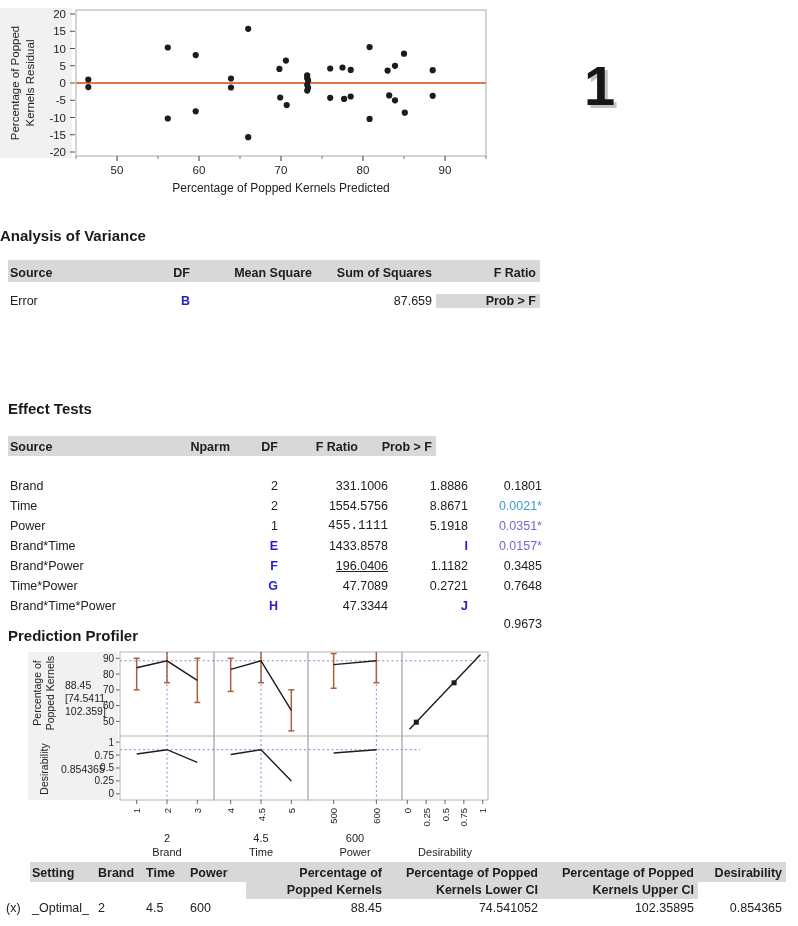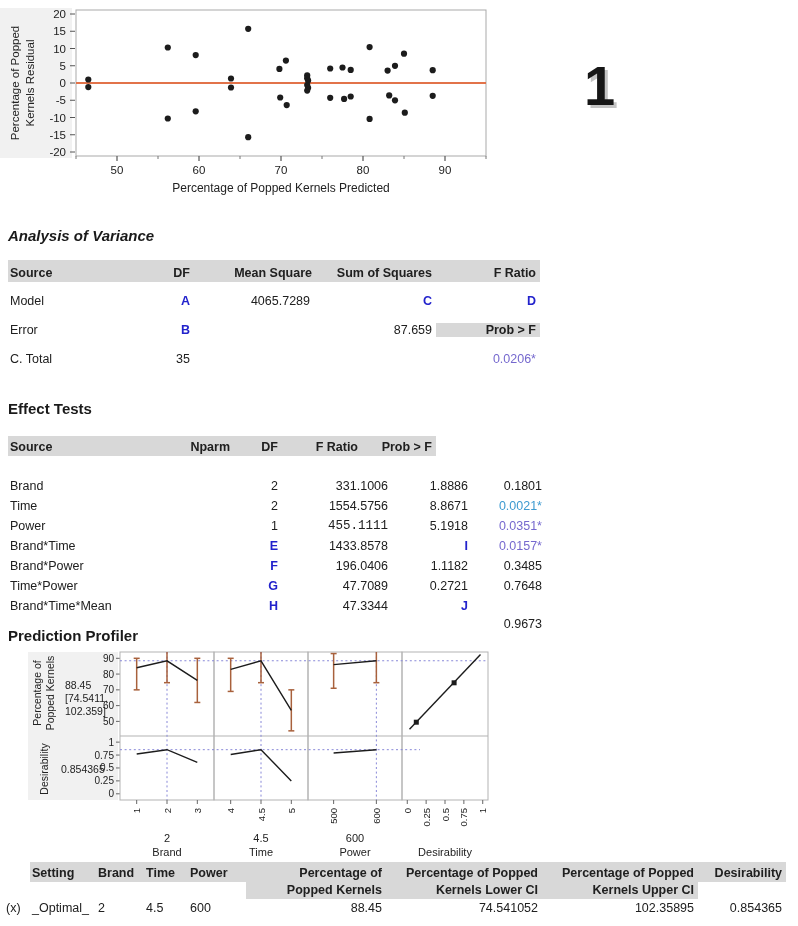--- a/index.html
+++ b/index.html
@@ -111,60 +111,46 @@
         <circle cx="404.0" cy="47.7" r="3.1" fill="#1c1c1c"></circle>
         <circle cx="404.8" cy="106.7" r="3.1" fill="#1c1c1c"></circle>
         <circle cx="432.7" cy="64.2" r="3.1" fill="#1c1c1c"></circle>
         <circle cx="432.7" cy="89.8" r="3.1" fill="#1c1c1c"></circle>
       </g>
       <text x="281" y="186" text-anchor="middle" font-size="12">Percentage of Popped Kernels Predicted</text>
     </svg>
 
   <div class="figure-one">1</div>
 
-  <div class="section-title" style="left:8px;top:227px;font-style:italic;">Analysis of Variance</div>
+  <div class="section-title" style="left:0;top:227px;">Analysis of Variance</div>
   <div id="anova-table" class="tbl" style="left:8px;top:260px;">
       <div class="thead">
         <div class="th" style="width: 150px; text-align: left; padding-right: 0px; padding-left: 2px;">
           <div>Source</div>
         </div>
         <div class="th" style="width: 36px; text-align: right; padding-right: 4px; padding-left: 0px;">
           <div>DF</div>
         </div>
         <div class="th" style="width: 122px; text-align: right; padding-right: 4px; padding-left: 0px;">
           <div>Mean Square</div>
         </div>
         <div class="th" style="width: 120px; text-align: right; padding-right: 4px; padding-left: 0px;">
           <div>Sum of Squares</div>
         </div>
         <div class="th" style="width: 104px; text-align: right; padding-right: 4px; padding-left: 0px;">
           <div>F Ratio</div>
         </div>
-      </div>
-      <div class="trow">
-        <div class="td" style="width: 150px; justify-content: flex-start; padding-right: 0px; padding-left: 2px;">Model</div>
-        <div class="td blue" style="width: 36px; justify-content: flex-end; padding-right: 4px; padding-left: 0px;">A</div>
-        <div class="td" style="width: 120px; justify-content: flex-end; padding-right: 4px; padding-left: 0px;">4065.7289</div>
-        <div class="td blue" style="width: 122px; justify-content: flex-end; padding-right: 4px; padding-left: 0px;">C</div>
-        <div class="td blue" style="width: 104px; justify-content: flex-end; padding-right: 4px; padding-left: 0px;">D</div>
       </div>
       <div class="trow">
         <div class="td" style="width: 150px; justify-content: flex-start; padding-right: 0px; padding-left: 2px;">Error</div>
         <div class="td blue" style="width: 36px; justify-content: flex-end; padding-right: 4px; padding-left: 0px;">B</div>
         <div class="td" style="width: 120px; justify-content: flex-end; padding-right: 4px; padding-left: 0px;"></div>
         <div class="td" style="width: 122px; justify-content: flex-end; padding-right: 4px; padding-left: 0px;">87.659</div>
         <div class="td hdr" style="width: 104px; justify-content: flex-end; padding-right: 4px; padding-left: 0px;">Prob &gt; F</div>
       </div>
-      <div class="trow">
-        <div class="td" style="width: 150px; justify-content: flex-start; padding-right: 0px; padding-left: 2px;">C. Total</div>
-        <div class="td" style="width: 36px; justify-content: flex-end; padding-right: 4px; padding-left: 0px;">35</div>
-        <div class="td" style="width: 120px; justify-content: flex-end; padding-right: 4px; padding-left: 0px;"></div>
-        <div class="td" style="width: 122px; justify-content: flex-end; padding-right: 4px; padding-left: 0px;"></div>
-        <div class="td purple" style="width: 104px; justify-content: flex-end; padding-right: 4px; padding-left: 0px;">0.0206*</div>
-      </div>
     </div>
 
   <div class="section-title" style="left:8px;top:400px;">Effect Tests</div>
   <div id="effect-table" class="tbl" style="left:8px;top:436px;">
       <div class="thead">
         <div class="th" style="width: 168px; text-align: left; padding-right: 0px; padding-left: 2px;">
           <div>Source</div>
         </div>
         <div class="th" style="width: 58px; text-align: right; padding-right: 4px; padding-left: 0px;">
           <div>Nparm</div>
@@ -208,34 +194,34 @@
         <div class="td" style="width: 58px; justify-content: flex-end; padding-right: 4px; padding-left: 0px;"></div>
         <div class="td blue" style="width: 48px; justify-content: flex-end; padding-right: 4px; padding-left: 0px;">E</div>
         <div class="td" style="width: 110px; justify-content: flex-end; padding-right: 4px; padding-left: 0px;">1433.8578</div>
         <div class="td blue" style="width: 80px; justify-content: flex-end; padding-right: 4px; padding-left: 0px;">I</div>
         <div class="td purple" style="width: 74px; justify-content: flex-end; padding-right: 4px; padding-left: 0px;">0.0157*</div>
       </div>
       <div class="trow">
         <div class="td" style="width: 168px; justify-content: flex-start; padding-right: 0px; padding-left: 2px;">Brand*Power</div>
         <div class="td" style="width: 58px; justify-content: flex-end; padding-right: 4px; padding-left: 0px;"></div>
         <div class="td blue" style="width: 48px; justify-content: flex-end; padding-right: 4px; padding-left: 0px;">F</div>
-        <div class="td" style="width: 110px; justify-content: flex-end; padding-right: 4px; padding-left: 0px;">196.0406</div>
+        <div class="td" style="width: 110px; justify-content: flex-end; padding-right: 4px; padding-left: 0px; text-decoration: underline;">196.0406</div>
         <div class="td" style="width: 80px; justify-content: flex-end; padding-right: 4px; padding-left: 0px;">1.1182</div>
         <div class="td" style="width: 74px; justify-content: flex-end; padding-right: 4px; padding-left: 0px;">0.3485</div>
       </div>
       <div class="trow">
         <div class="td" style="width: 168px; justify-content: flex-start; padding-right: 0px; padding-left: 2px;">Time*Power</div>
         <div class="td" style="width: 58px; justify-content: flex-end; padding-right: 4px; padding-left: 0px;"></div>
         <div class="td blue" style="width: 48px; justify-content: flex-end; padding-right: 4px; padding-left: 0px;">G</div>
         <div class="td" style="width: 110px; justify-content: flex-end; padding-right: 4px; padding-left: 0px;">47.7089</div>
         <div class="td" style="width: 80px; justify-content: flex-end; padding-right: 4px; padding-left: 0px;">0.2721</div>
         <div class="td" style="width: 74px; justify-content: flex-end; padding-right: 4px; padding-left: 0px;">0.7648</div>
       </div>
       <div class="trow">
-        <div class="td" style="width: 168px; justify-content: flex-start; padding-right: 0px; padding-left: 2px;">Brand*Time*Mean</div>
+        <div class="td" style="width: 168px; justify-content: flex-start; padding-right: 0px; padding-left: 2px;">Brand*Time*Power</div>
         <div class="td" style="width: 58px; justify-content: flex-end; padding-right: 4px; padding-left: 0px;"></div>
         <div class="td blue" style="width: 48px; justify-content: flex-end; padding-right: 4px; padding-left: 0px;">H</div>
         <div class="td" style="width: 110px; justify-content: flex-end; padding-right: 4px; padding-left: 0px;">47.3344</div>
         <div class="td blue" style="width: 80px; justify-content: flex-end; padding-right: 4px; padding-left: 0px;">J</div>
         <div class="td" style="width: 74px; justify-content: flex-end; padding-right: 4px; padding-left: 0px; margin-top: 36px;">0.9673</div>
       </div>
     </div>
 
   <div class="section-title" style="left:8px;top:627px;">Prediction Profiler</div>
   <svg id="profiler-svg" width="480" height="214" style="position:absolute;left:28px;top:648px;">

